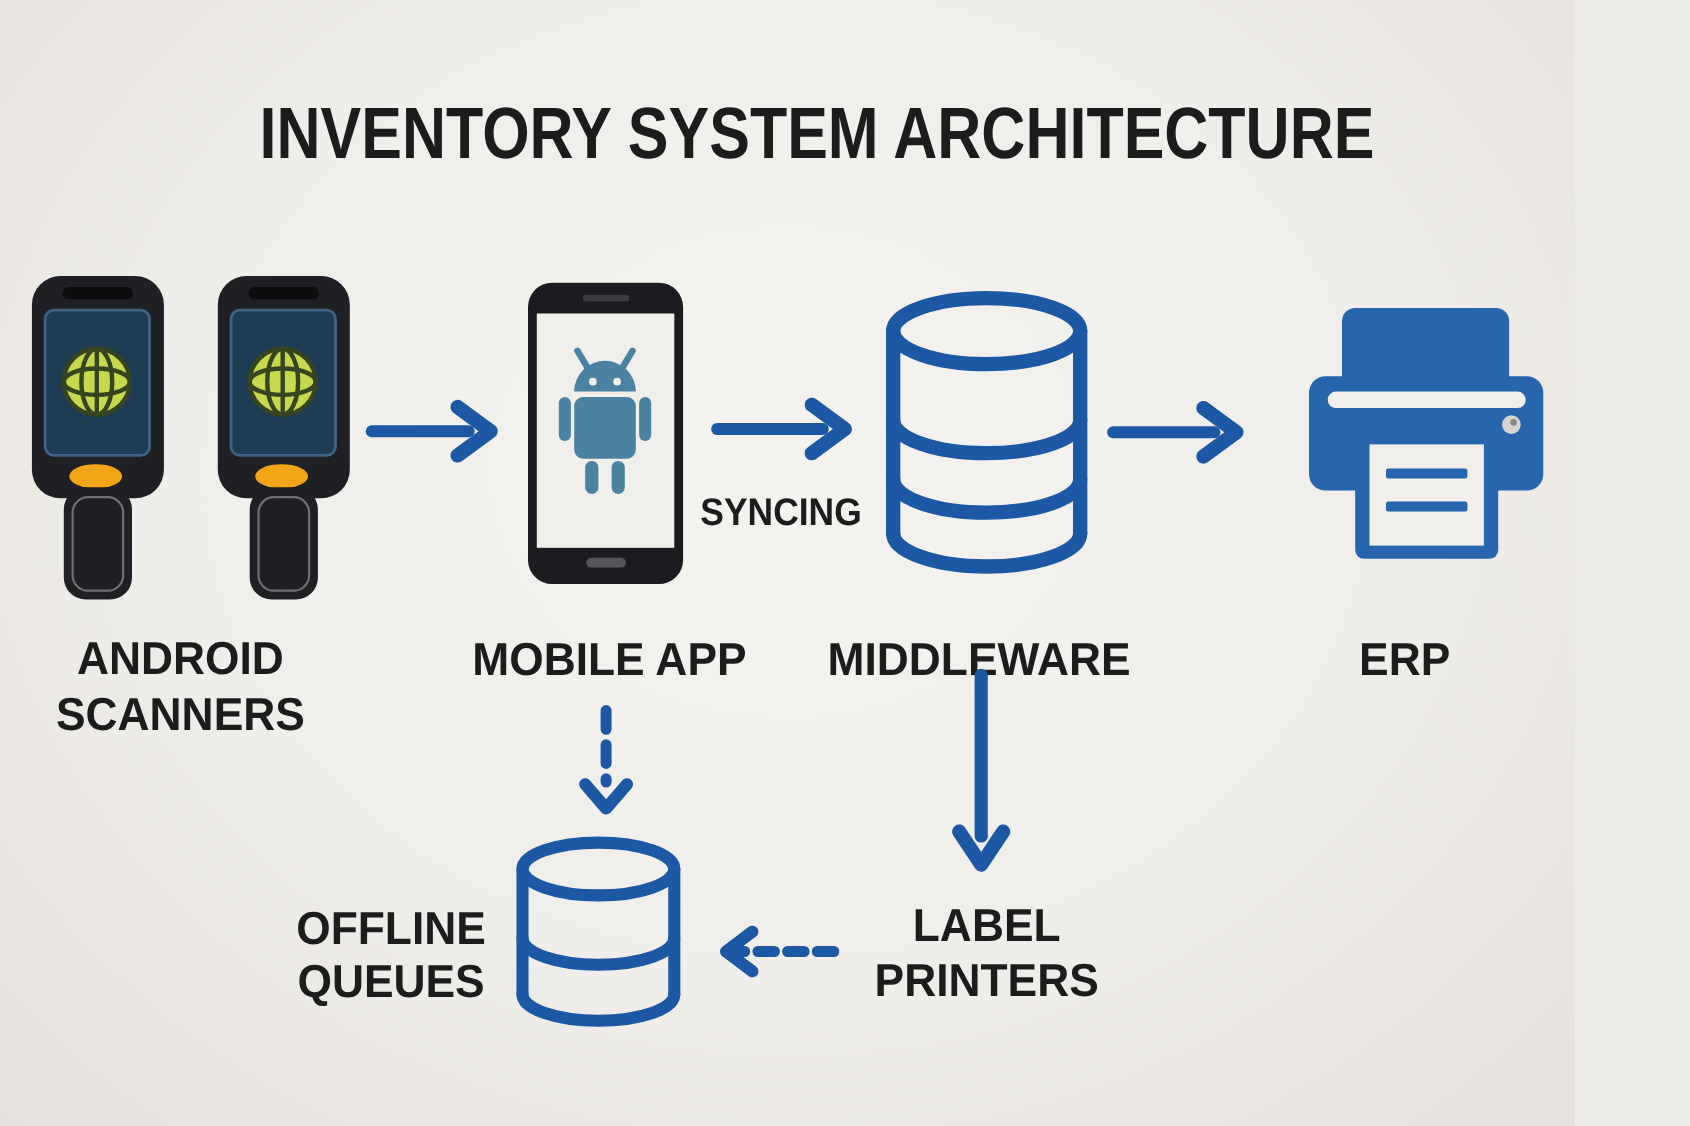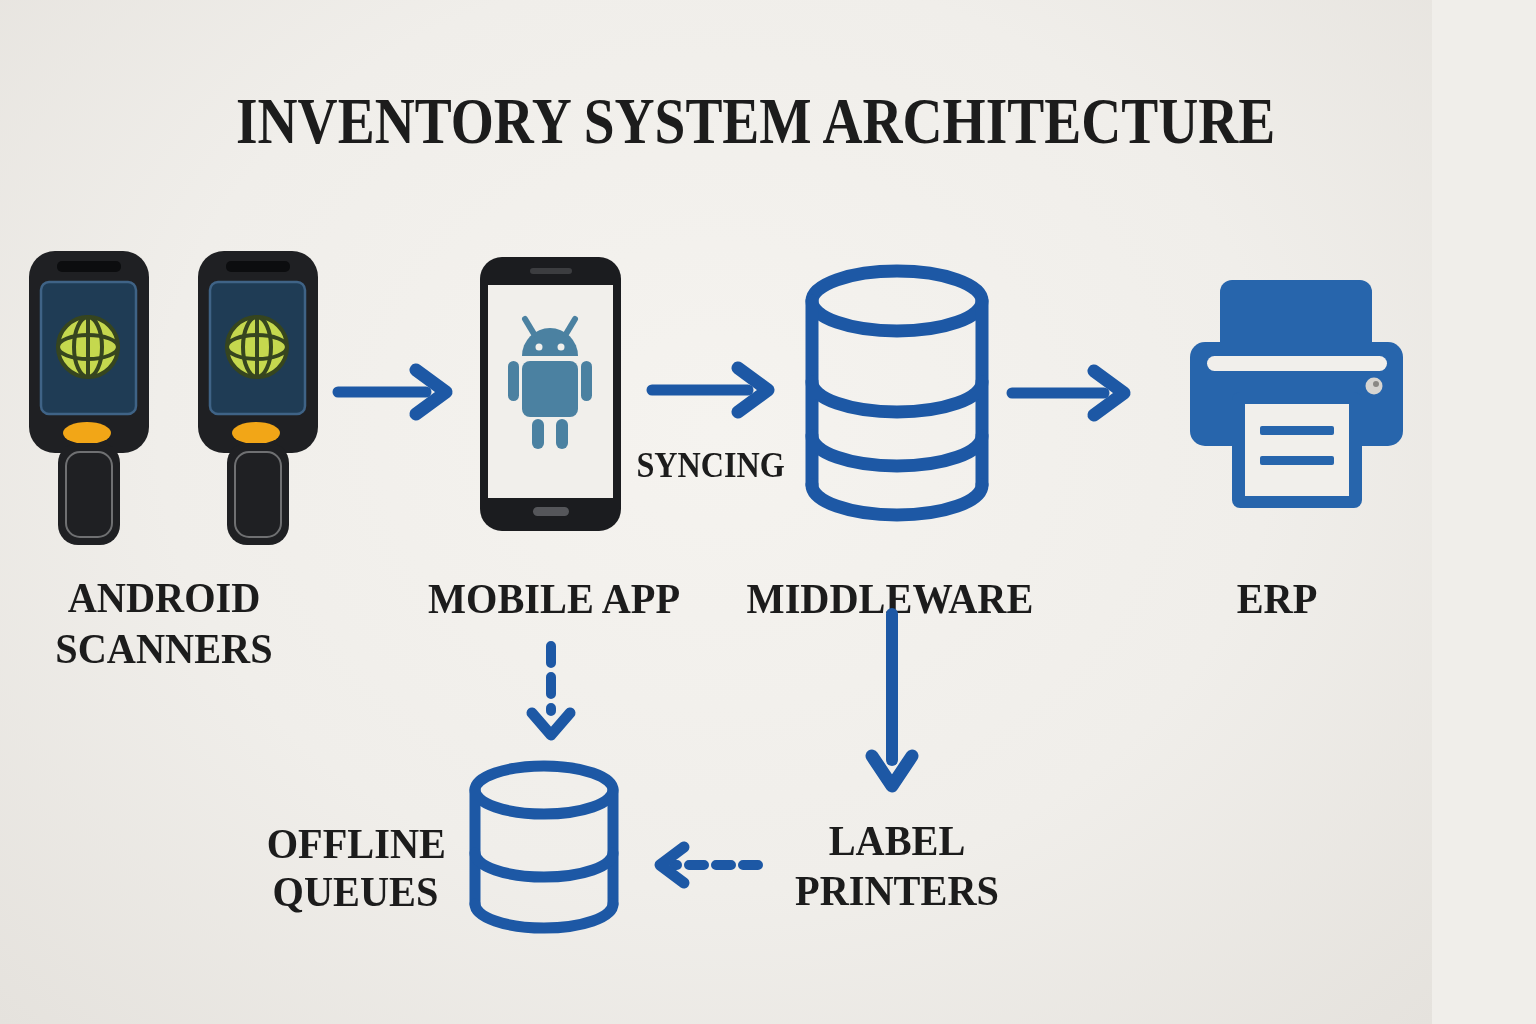--- a/index.html
+++ b/index.html
@@ -17,21 +17,20 @@
   }
   *{margin:0;padding:0;box-sizing:border-box;}
   html,body{width:1536px;height:1024px;}
   body{
     font-family:"Liberation Sans", sans-serif;
     background:var(--background);
   }
   .canvas{
     position:relative;width:1432px;height:1024px;overflow:hidden;
     background:radial-gradient(ellipse at 50% 42%, #f5f3ef 0%, #f0eeea 55%, #e5e2dd 100%);
-    font-family:Liberation Serif, serif;
   }
   .abs{position:absolute;}
   .title{
     top:88px;left:150px;width:1075px;
     font-size:66px;font-weight:bold;line-height:66px;
     color:var(--text-black);text-align:center;white-space:nowrap;
     transform:scaleX(0.84);transform-origin:50% 50%;
     letter-spacing:0px;
   }
   .node-label{

